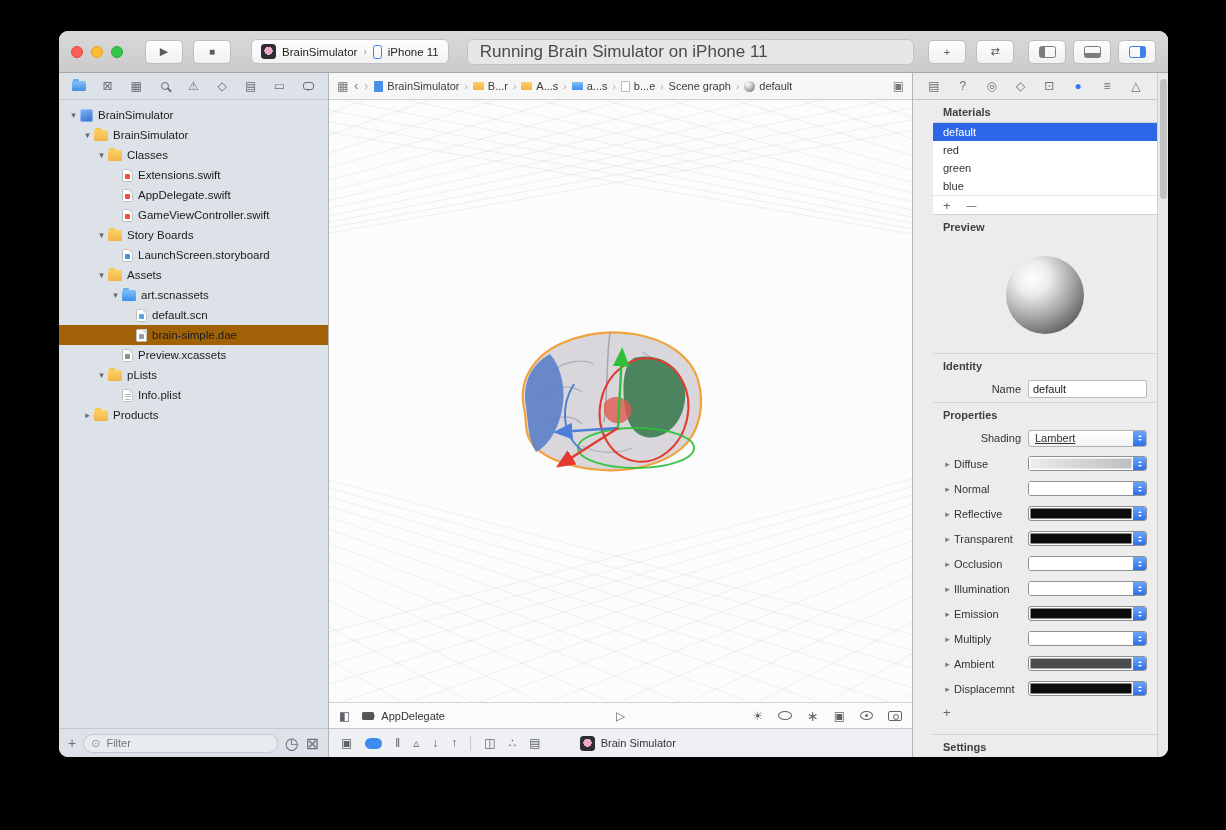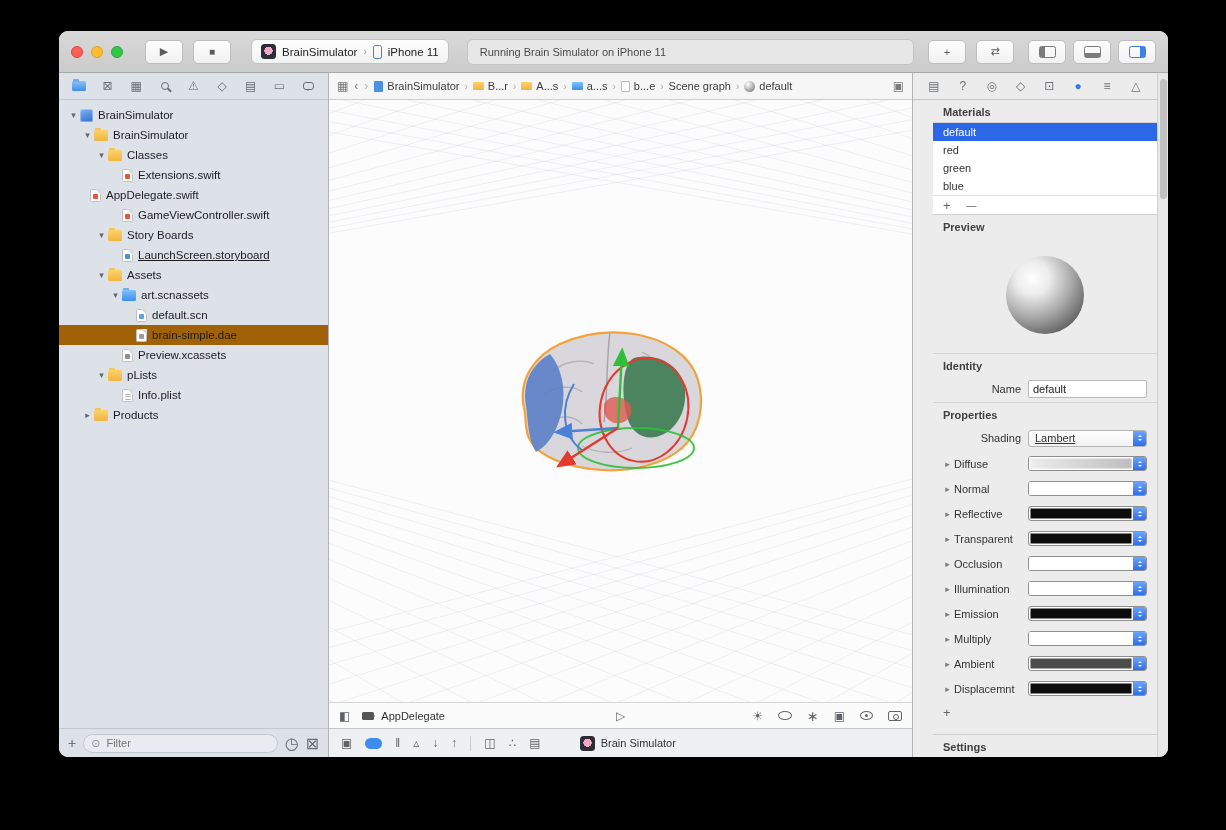--- a/index.html
+++ b/index.html
@@ -25,21 +25,21 @@
   .tbbtn.stop{font-size:10px;}
   .scheme{height:25px;border:1px solid #c2c2c2;border-radius:6px;margin:0 4px 0 10px;
           background:linear-gradient(#fefefe,#f2f2f2);display:flex;align-items:center;
           padding:0 9px;gap:6px;font-size:11.5px;color:#222;}
   .scheme .sep{color:#9a9a9a;font-size:10px;}
   .appicon{width:15px;height:15px;border-radius:3.5px;flex:none;
            background:radial-gradient(circle at 50% 45%,#f0a9c4 0 36%,#2d2d38 38%);}
   .phoneico{width:9px;height:14px;border:1.5px solid #3f80e8;border-radius:2.5px;flex:none;}
   .status{flex:1;height:26px;margin:0 14px;border:1px solid #c3c3c3;border-radius:6px;
           background:#e7e7e7;display:flex;align-items:center;padding:0 12px;
-          font-size:11px;color:#4a4a4a;}
+          font-size:17px;color:#4a4a4a;}
   .mini{width:17px;height:12px;border:1.5px solid #7b7b7b;border-radius:2.5px;position:relative;}
   .mini::before{content:'';position:absolute;background:#7b7b7b;}
   .mini.left::before{left:0;top:0;bottom:0;width:5px;}
   .mini.bottom::before{left:0;right:0;bottom:0;height:4px;}
   .mini.right{border-color:#3f80e8;}
   .mini.right::before{right:0;top:0;bottom:0;width:5px;background:#3f80e8;}
   .panes{display:flex;gap:7px;margin-left:4px;}
 
   
   .content{flex:1;display:flex;min-height:0;}
@@ -256,34 +256,34 @@
           </div>
           <div class="tree-row" style="padding-left: 36px;">
             <span class="tri">▾</span>
             <span class="fic ic-folder"></span>
             <span class="tlabel">Classes</span>
           </div>
           <div class="tree-row" style="padding-left: 63px;">
             <span class="fic ic-doc swift"></span>
             <span class="tlabel">Extensions.swift</span>
           </div>
-          <div class="tree-row" style="padding-left: 31px;">
+          <div class="tree-row" style="padding-left: 63px;">
             <span class="fic ic-doc swift"></span>
             <span class="tlabel">AppDelegate.swift</span>
           </div>
           <div class="tree-row" style="padding-left: 63px;">
             <span class="fic ic-doc swift"></span>
             <span class="tlabel">GameViewController.swift</span>
           </div>
           <div class="tree-row" style="padding-left: 36px;">
             <span class="tri">▾</span>
             <span class="fic ic-folder"></span>
             <span class="tlabel">Story Boards</span>
           </div>
-          <div class="tree-row" style="padding-left: 63px; text-decoration: underline;">
+          <div class="tree-row" style="padding-left: 63px;">
             <span class="fic ic-doc sb"></span>
             <span class="tlabel">LaunchScreen.storyboard</span>
           </div>
           <div class="tree-row" style="padding-left: 36px;">
             <span class="tri">▾</span>
             <span class="fic ic-folder"></span>
             <span class="tlabel">Assets</span>
           </div>
           <div class="tree-row" style="padding-left: 50px;">
             <span class="tri">▾</span>

